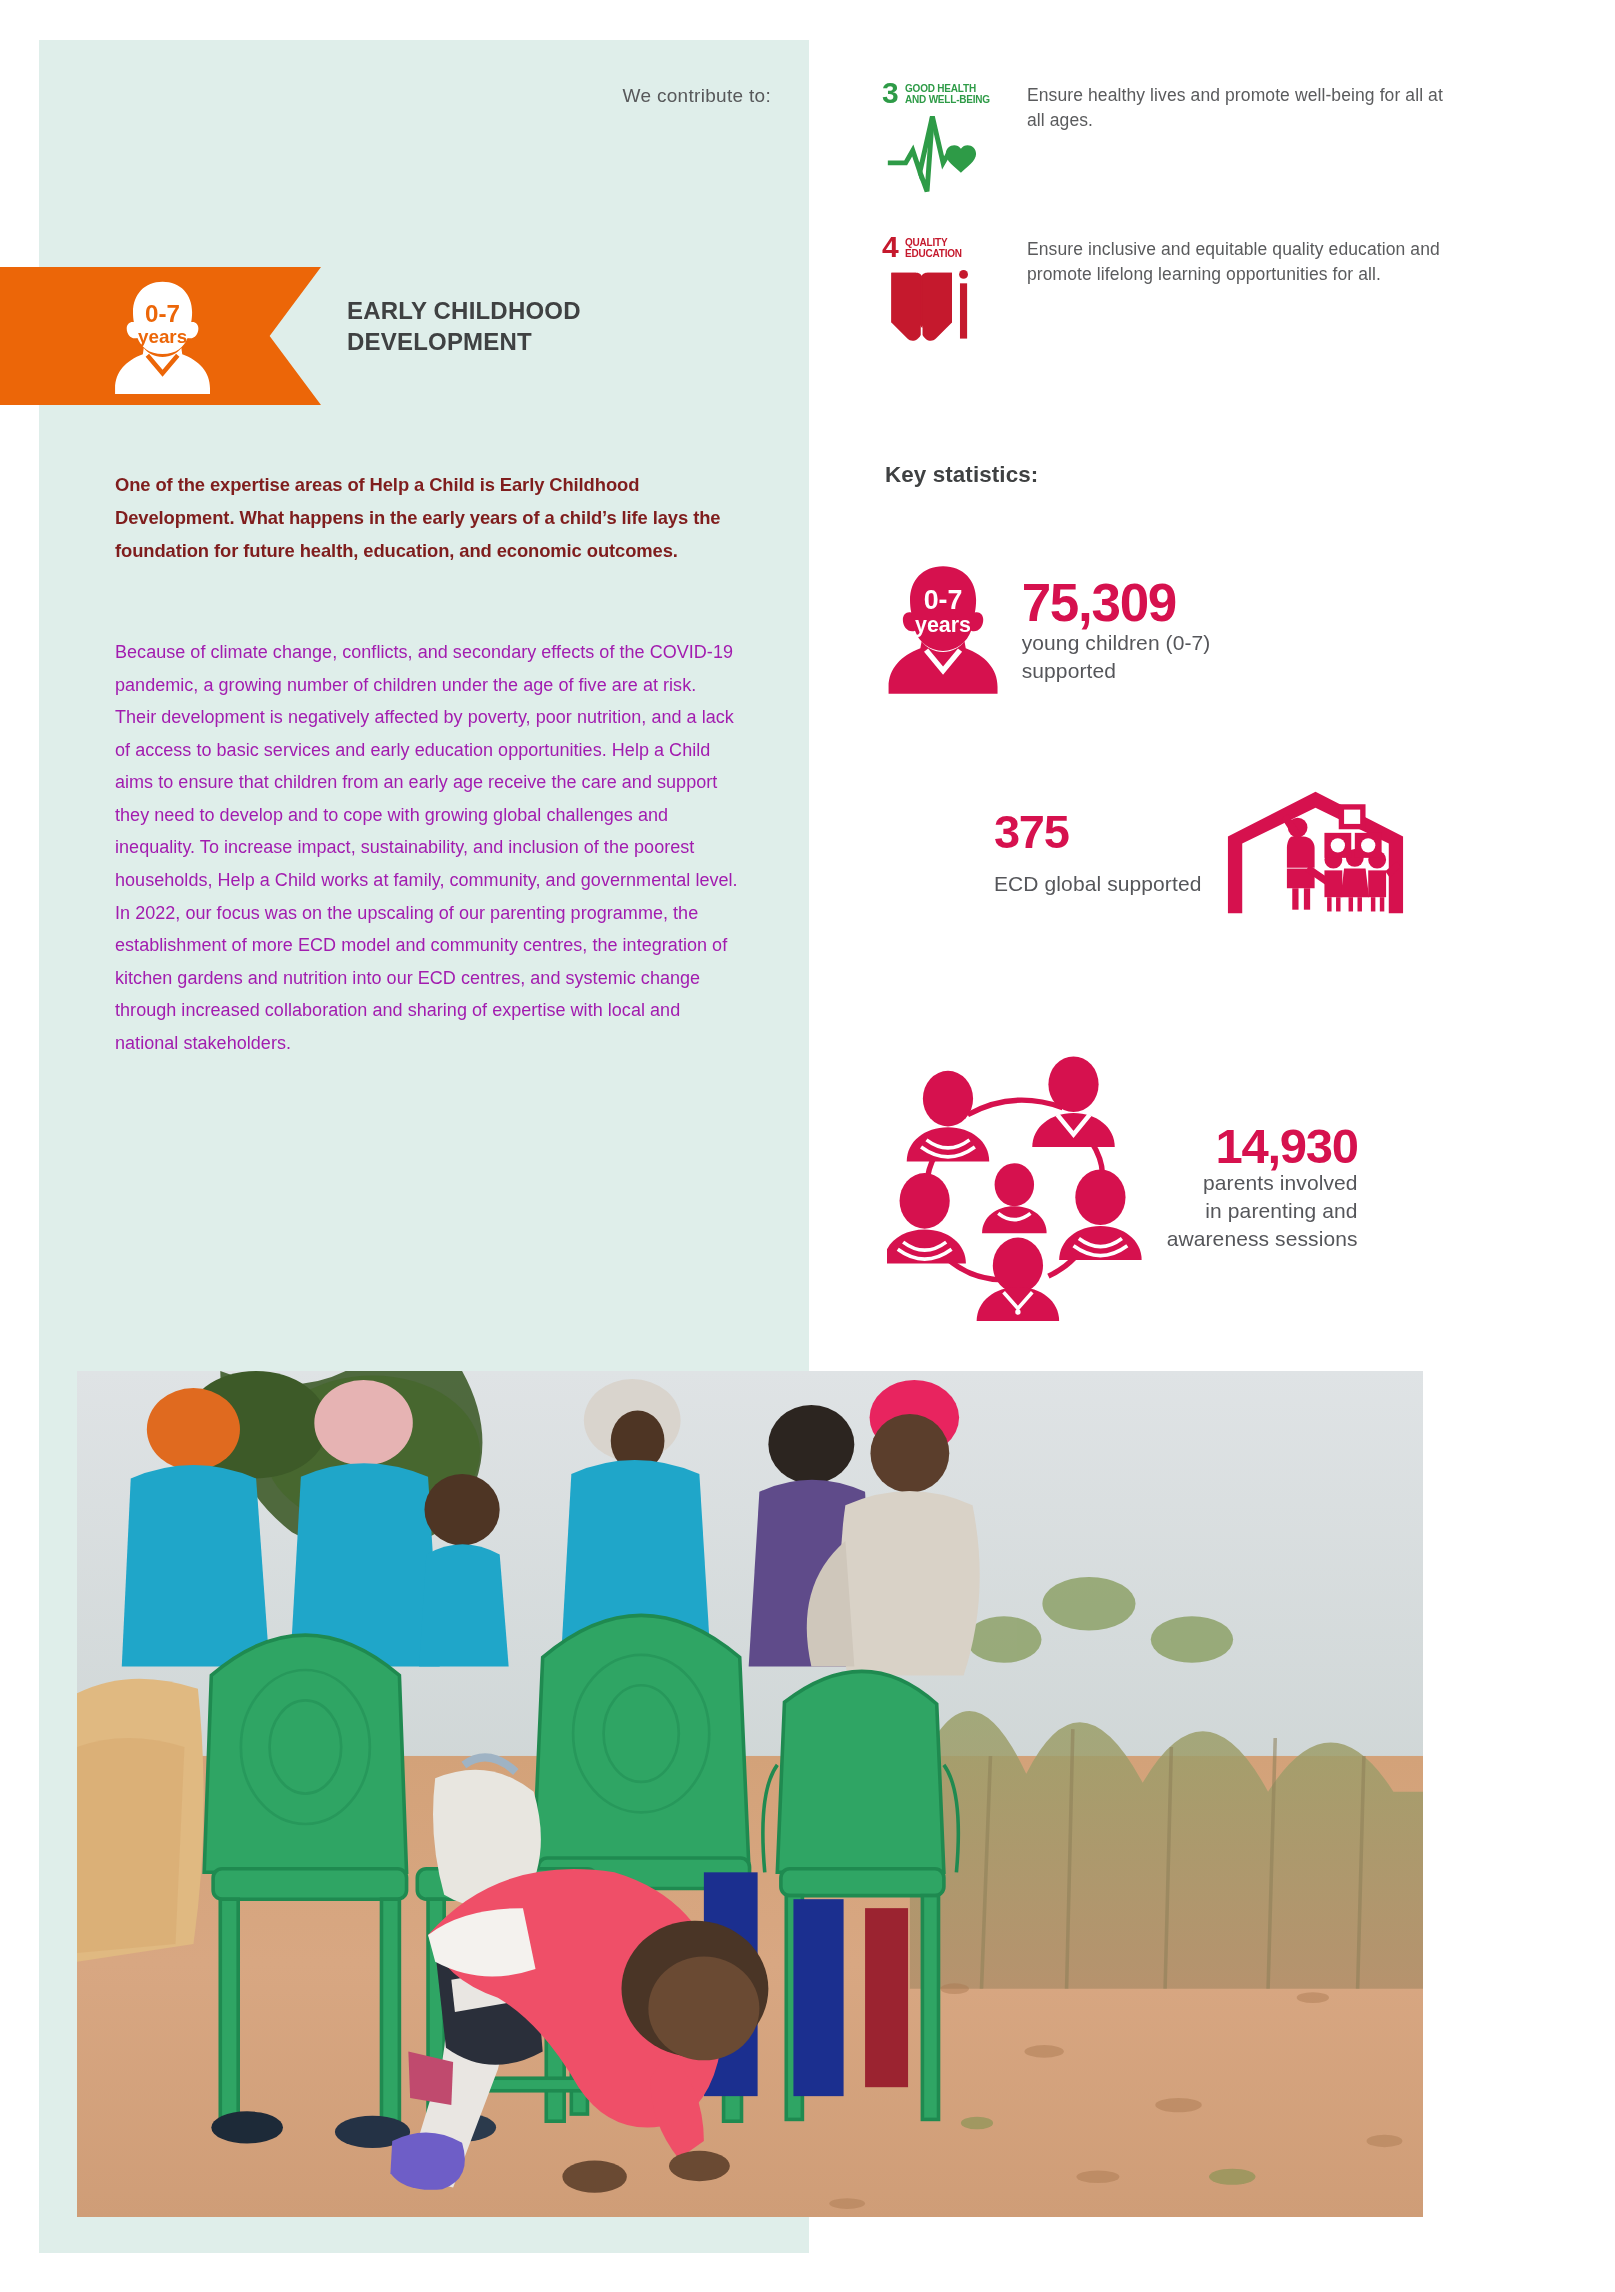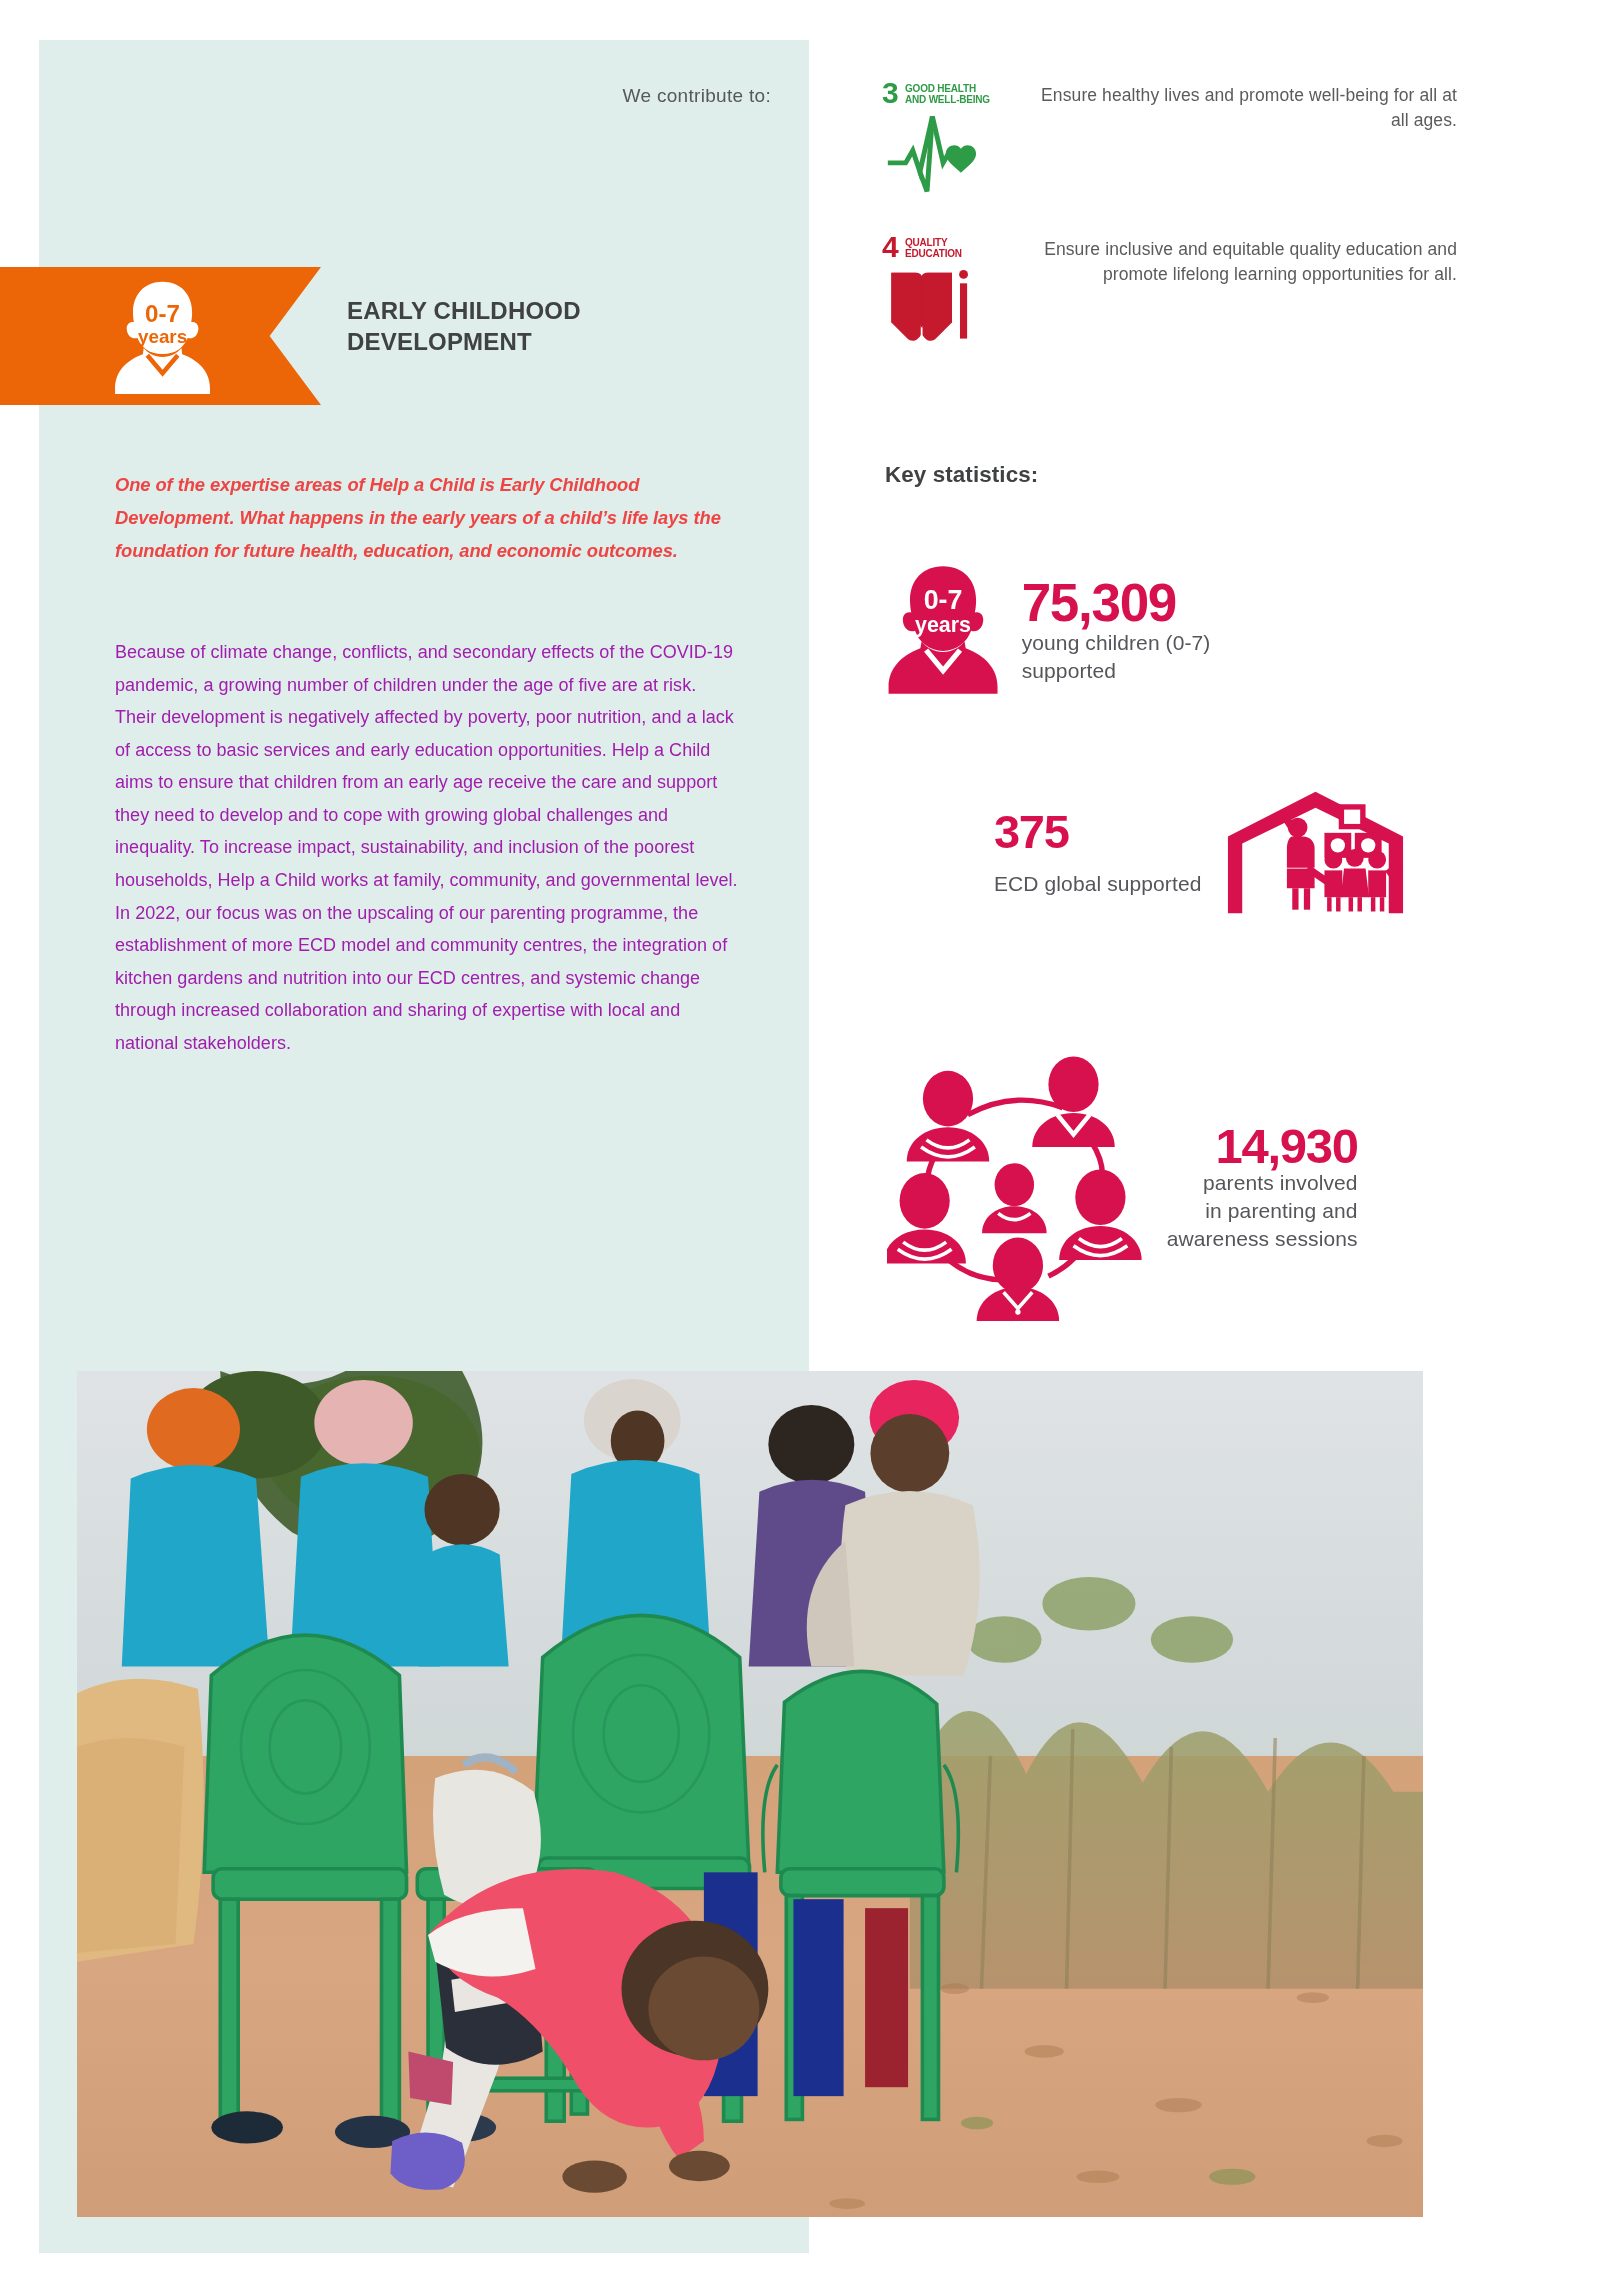--- a/index.html
+++ b/index.html
@@ -110,35 +110,33 @@
   }
 
   .sdg-text {
     color: #5A5B5D;
     font-size: 17.5px;
     line-height: 1.42;
     letter-spacing: 0.1px;
     padding-left: 9px;
     padding-top: 1.8px;
     max-width: 430px;
-    text-align: right;
   }
 
   
   #lead-paragraph {
     position: absolute;
     left: 115px;
     top: 469px;
     width: 636px;
-    color: #ef4444;
+    color: #7f1d1d;
     font-size: 18.4px;
     font-weight: bold;
     line-height: 1.78;
     letter-spacing: -0.1px;
-    font-style: italic;
   }
   #body-paragraph {
     position: absolute;
     left: 115px;
     top: 636px;
     width: 627px;
     color: #a21caf;
     font-size: 18px;
     line-height: 1.81;
     letter-spacing: 0.04px;

